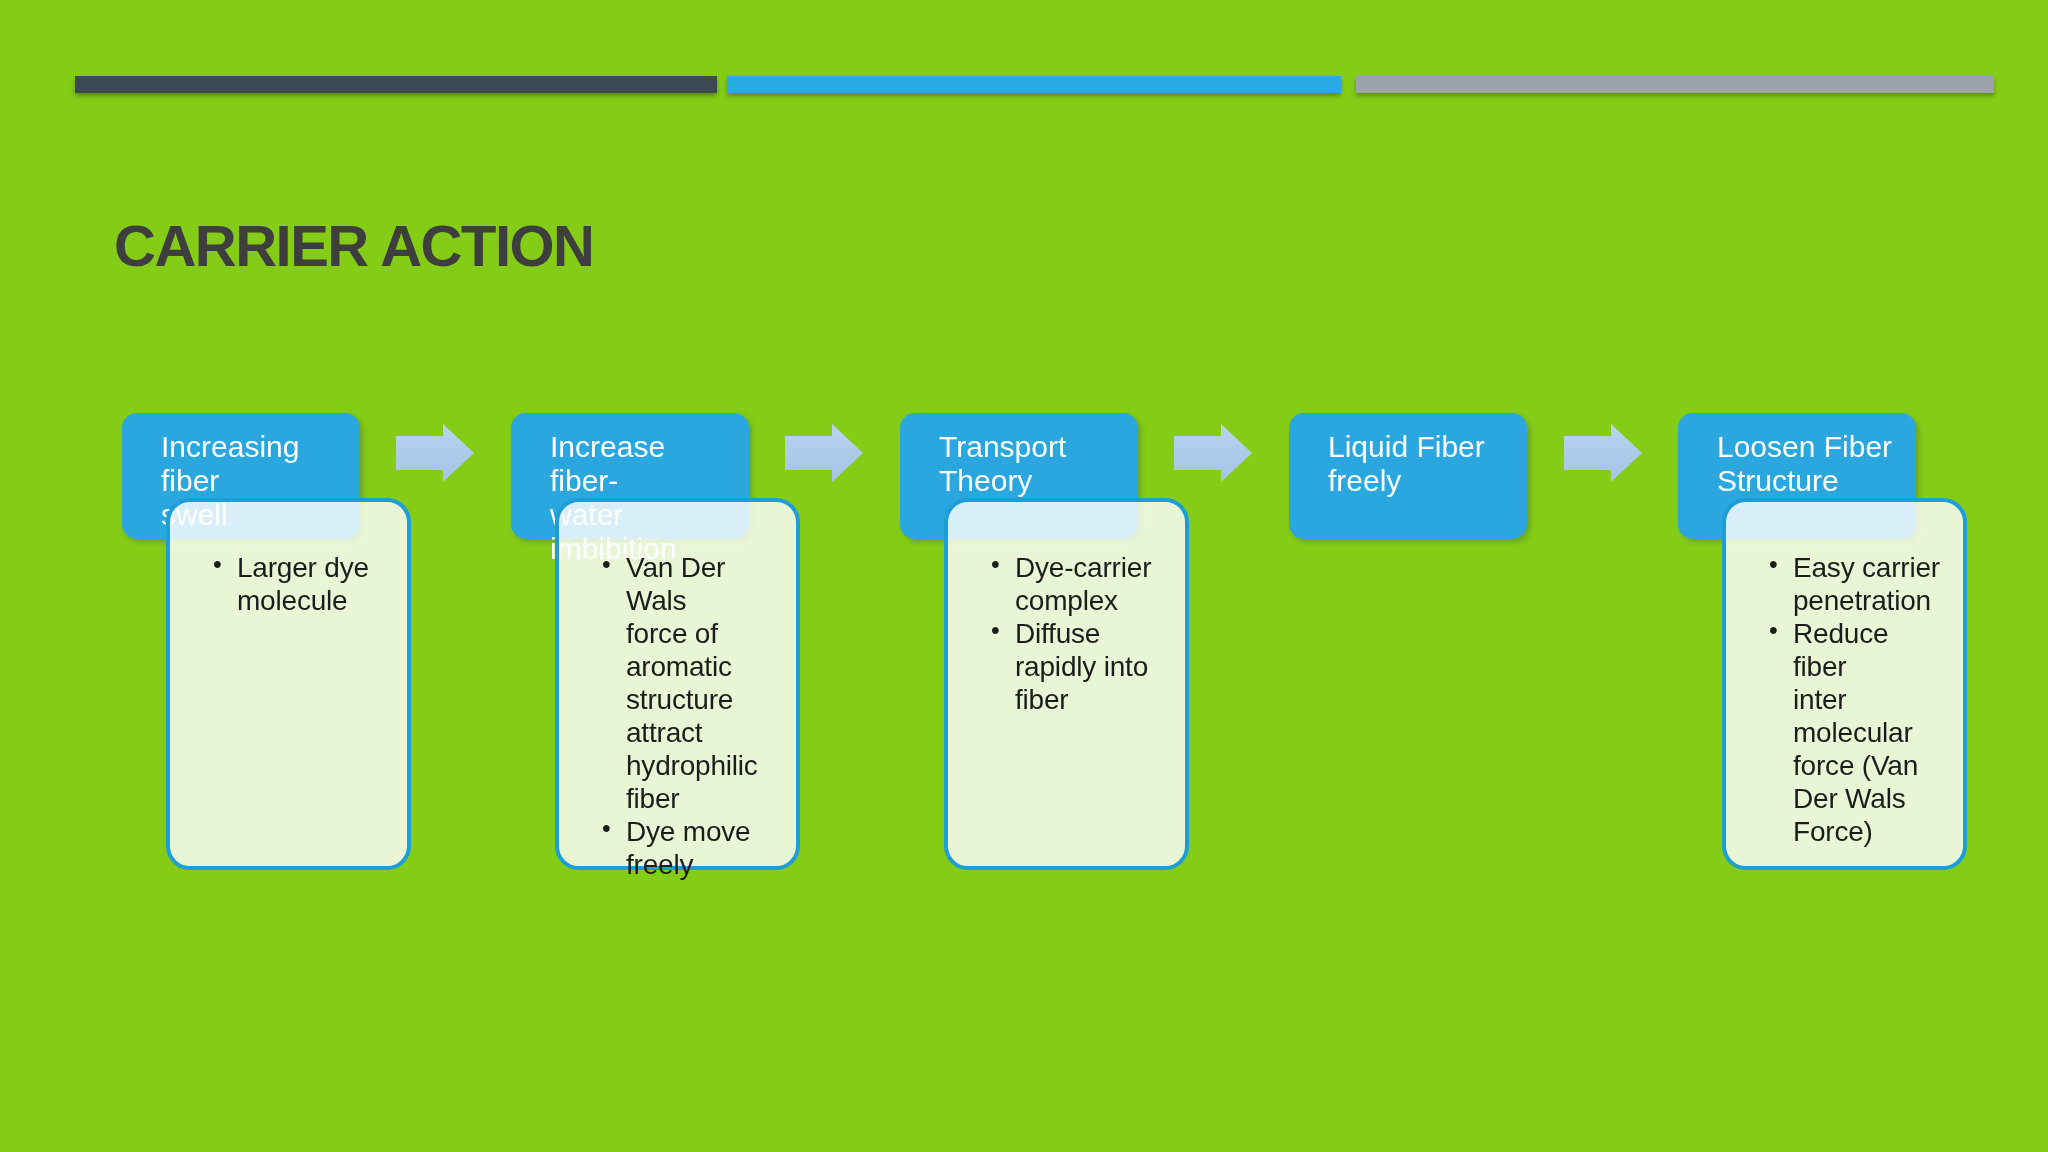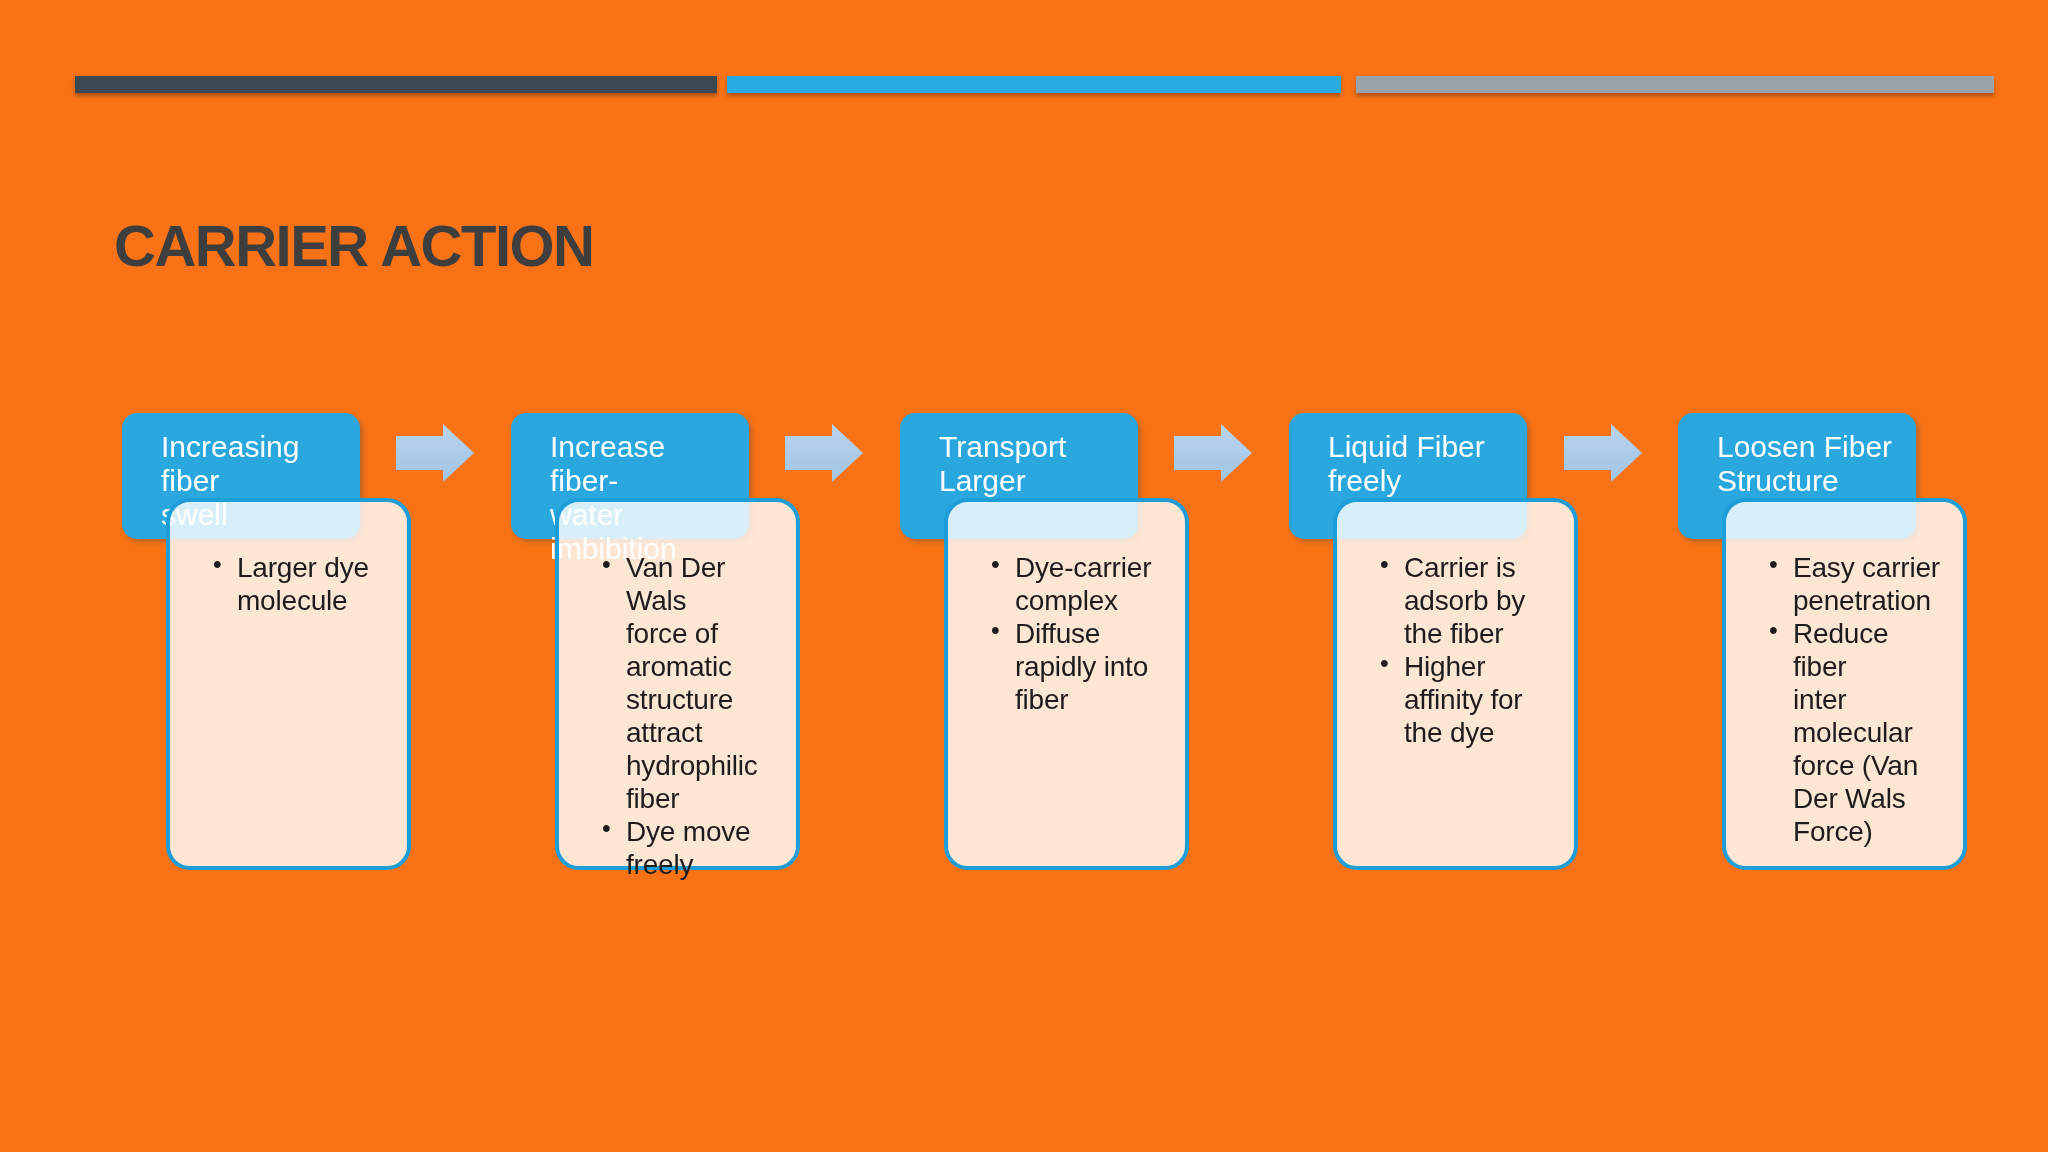--- a/index.html
+++ b/index.html
@@ -1,20 +1,20 @@
 <!DOCTYPE html>
 <html><head>
 <meta charset="utf-8">
 <style>
   html, body { margin: 0; padding: 0; background: #ffffff; }
   #slide {
     position: relative;
     width: 2048px;
     height: 1152px;
-    background: #f97316;
+    background: #84cc16;
     overflow: hidden;
     font-family: "Liberation Sans", sans-serif;
   }
 
   
   .bar {
     position: absolute;
     top: 76px;
     height: 17px;
     box-shadow: 0 3px 4px rgba(0,0,0,0.30);
@@ -164,51 +164,41 @@
       </div>
     </div>
 
     <svg class="arrow a1" viewBox="0 0 78 58">
       <polygon points="0,12 47,12 47,0 78,29 47,58 47,46 0,46" fill="url(#ag0)"></polygon>
     </svg>
 
     <div class="step s2">
       <div class="step-header">
         <span class="hdr-text">Transport
-Larger</span>
+Theory</span>
       </div>
       <div class="step-body">
         <ul>
           <li>Dye-carrier
 complex</li>
           <li>Diffuse
 rapidly into
 fiber</li>
         </ul>
       </div>
     </div>
 
     <svg class="arrow a2" viewBox="0 0 78 58">
       <polygon points="0,12 47,12 47,0 78,29 47,58 47,46 0,46" fill="url(#ag0)"></polygon>
     </svg>
 
     <div class="step s3">
       <div class="step-header">
         <span class="hdr-text">Liquid Fiber
 freely</span>
-      </div>
-      <div class="step-body">
-        <ul>
-          <li>Carrier is
-adsorb by
-the fiber</li>
-          <li>Higher
-affinity for
-the dye</li>
-        </ul>
       </div>
     </div>
 
     <svg class="arrow a3" viewBox="0 0 78 58">
       <polygon points="0,12 47,12 47,0 78,29 47,58 47,46 0,46" fill="url(#ag0)"></polygon>
     </svg>
 
     <div class="step s4">
       <div class="step-header">
         <span class="hdr-text">Loosen Fiber

